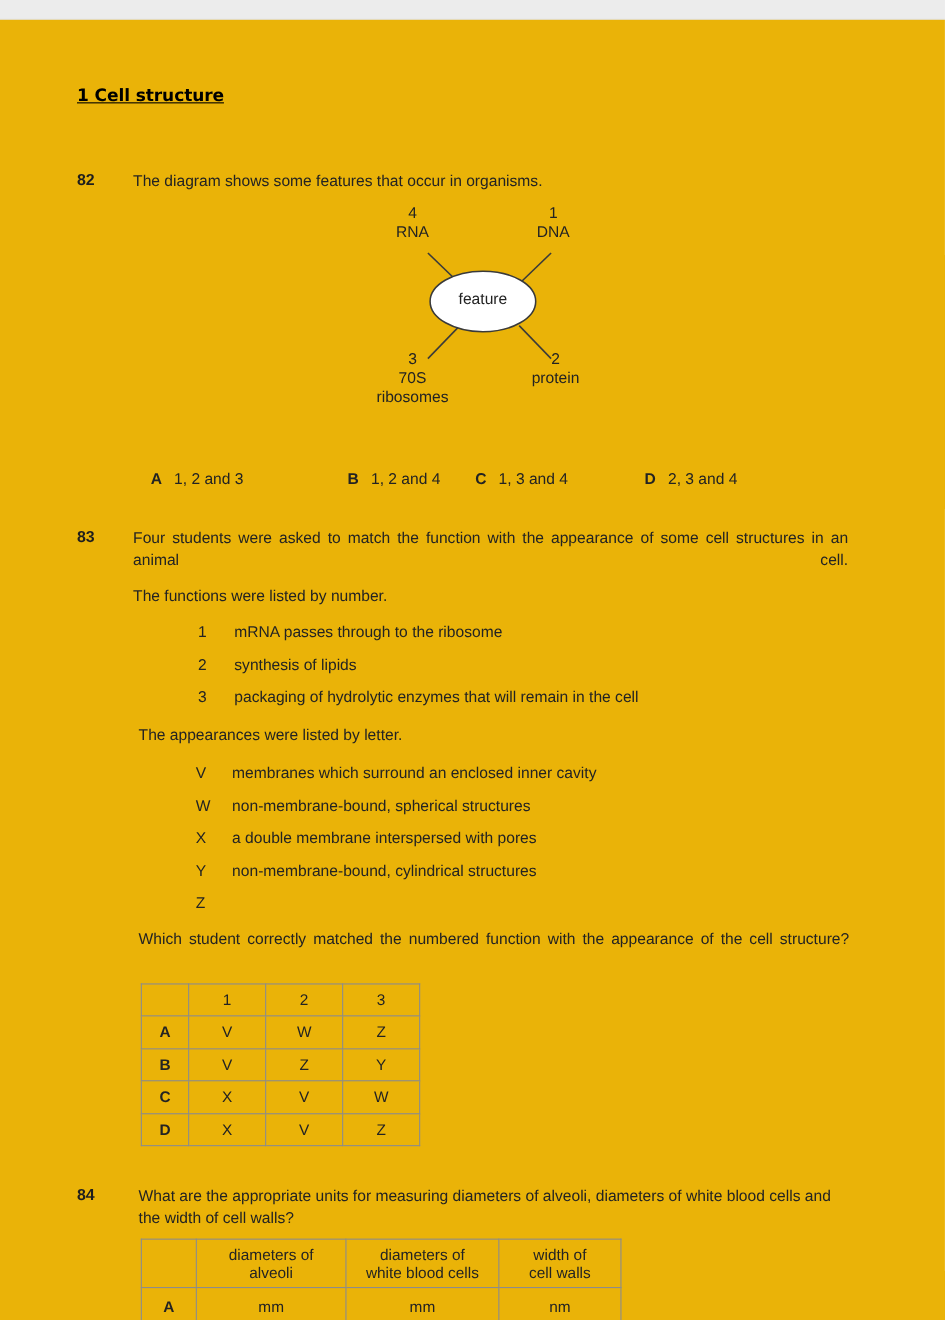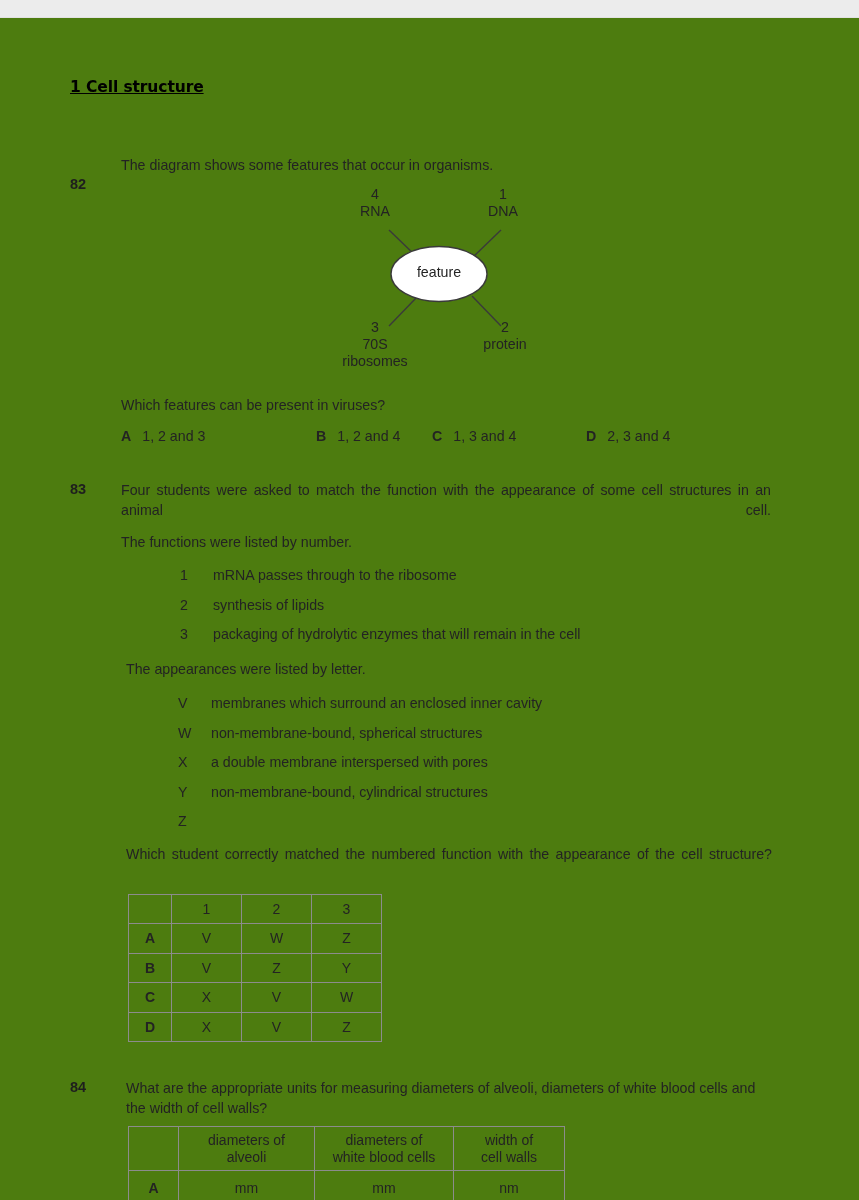--- a/index.html
+++ b/index.html
@@ -21,21 +21,21 @@
     width: 859px;
     height: 17px;
     background: #ececec;
     border-bottom: 1px solid #e2e2e2;
   }
   .page {
     position: absolute;
     top: 18px; left: 0;
     width: 859px;
     height: 1182px;
-    background: #4d7c0f;
+    background: #eab308;
   }
 
   
   .section-heading {
     position: absolute;
     left: 70px;
     top: 60px;
     font-family: "DejaVu Sans", sans-serif;
     font-size: 15.5px;
     font-weight: bold;
@@ -156,21 +156,21 @@
 </style>
 </head>
 <body>
 
 <div class="top-band"></div>
 
 <div class="page">
 
   <div class="section-heading">1 Cell structure</div>
 
-  <div class="qnum" style="top:138px;margin-top:20px;">82</div>
+  <div class="qnum" style="top:138px;">82</div>
 
   <div class="qbody" style="top:138px; width:660px;">The diagram shows some features that occur in organisms.</div>
 
   <div class="diagram">
     <svg width="290" height="200" viewBox="0 0 290 200">
 
       <line x1="89" y1="52" x2="118" y2="80" stroke="#3a3a3a" stroke-width="1.4"></line>
       <line x1="201" y1="52" x2="172" y2="80" stroke="#3a3a3a" stroke-width="1.4"></line>
       <line x1="89" y1="148" x2="118" y2="118" stroke="#3a3a3a" stroke-width="1.4"></line>
       <line x1="201" y1="148" x2="172" y2="118" stroke="#3a3a3a" stroke-width="1.4"></line>
@@ -195,24 +195,23 @@
       <span class="num">70S</span>
       <span>ribosomes</span>
     </div>
 
     <div class="dlabel" style="left:165px; top:141px; width:80px;">
       <span class="num">2</span>
       <span>protein</span>
     </div>
   </div>
 
-  <div class="qbody" style="top:378px; width:660px;">Which features can be present in viruses?</div>
 
   <div class="opts" style="top:410px; width:680px; height:22px;">
-    <div class="opt" style="left:0px;">
+    <div class="opt" style="left:16px;">
       <span class="ol">A</span><span>1, 2 and 3</span>
     </div>
     <div class="opt" style="left:155px;margin-left:40px;">
       <span class="ol">B</span><span>1, 2 and 4</span>
     </div>
     <div class="opt" style="left:311px;">
       <span class="ol">C</span><span>1, 3 and 4</span>
     </div>
     <div class="opt" style="left:465px;">
       <span class="ol">D</span><span>2, 3 and 4</span>

